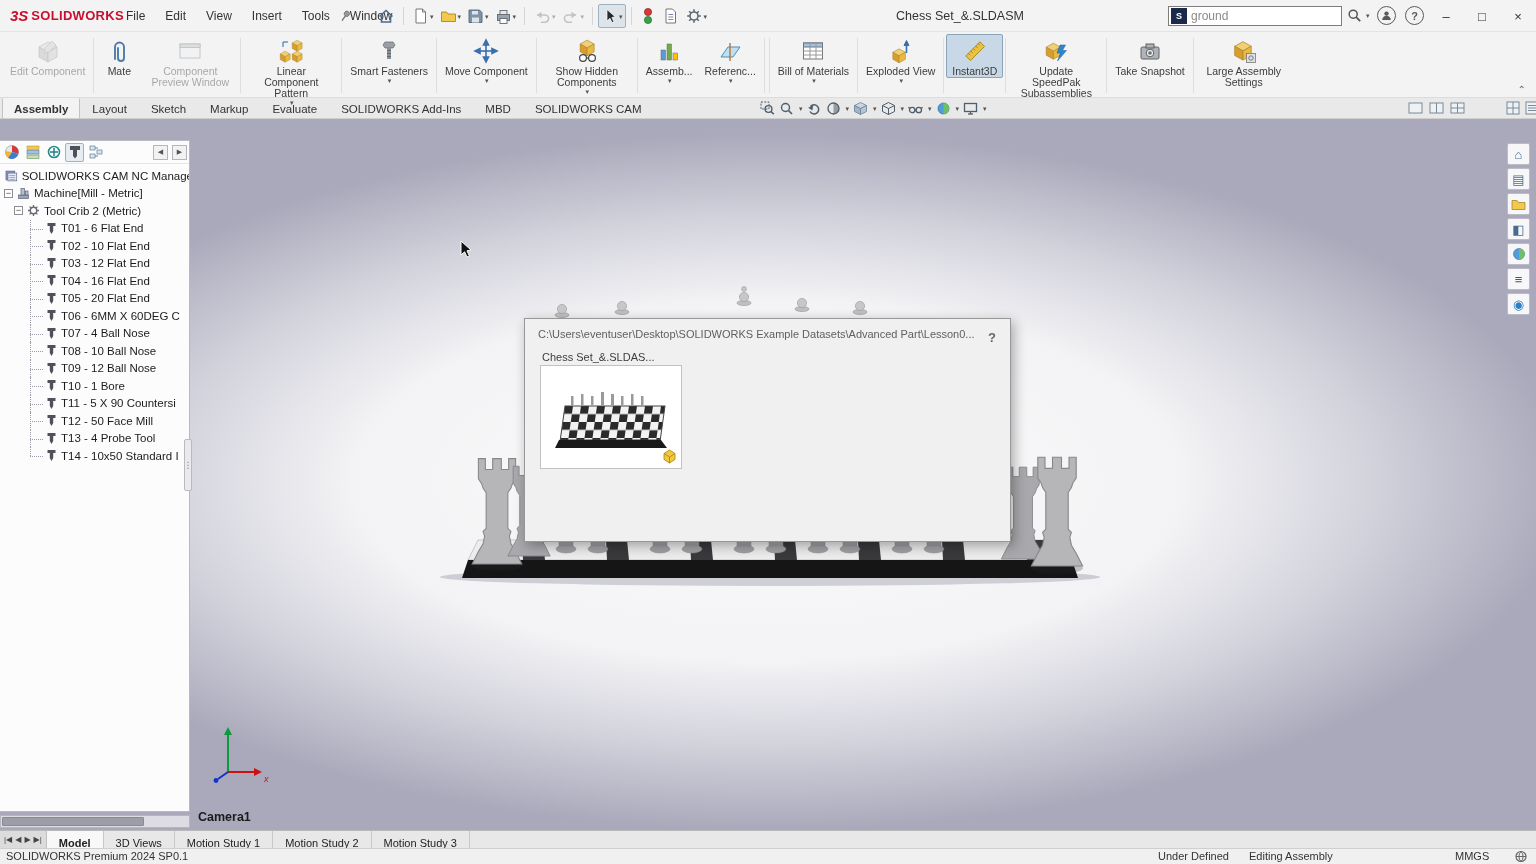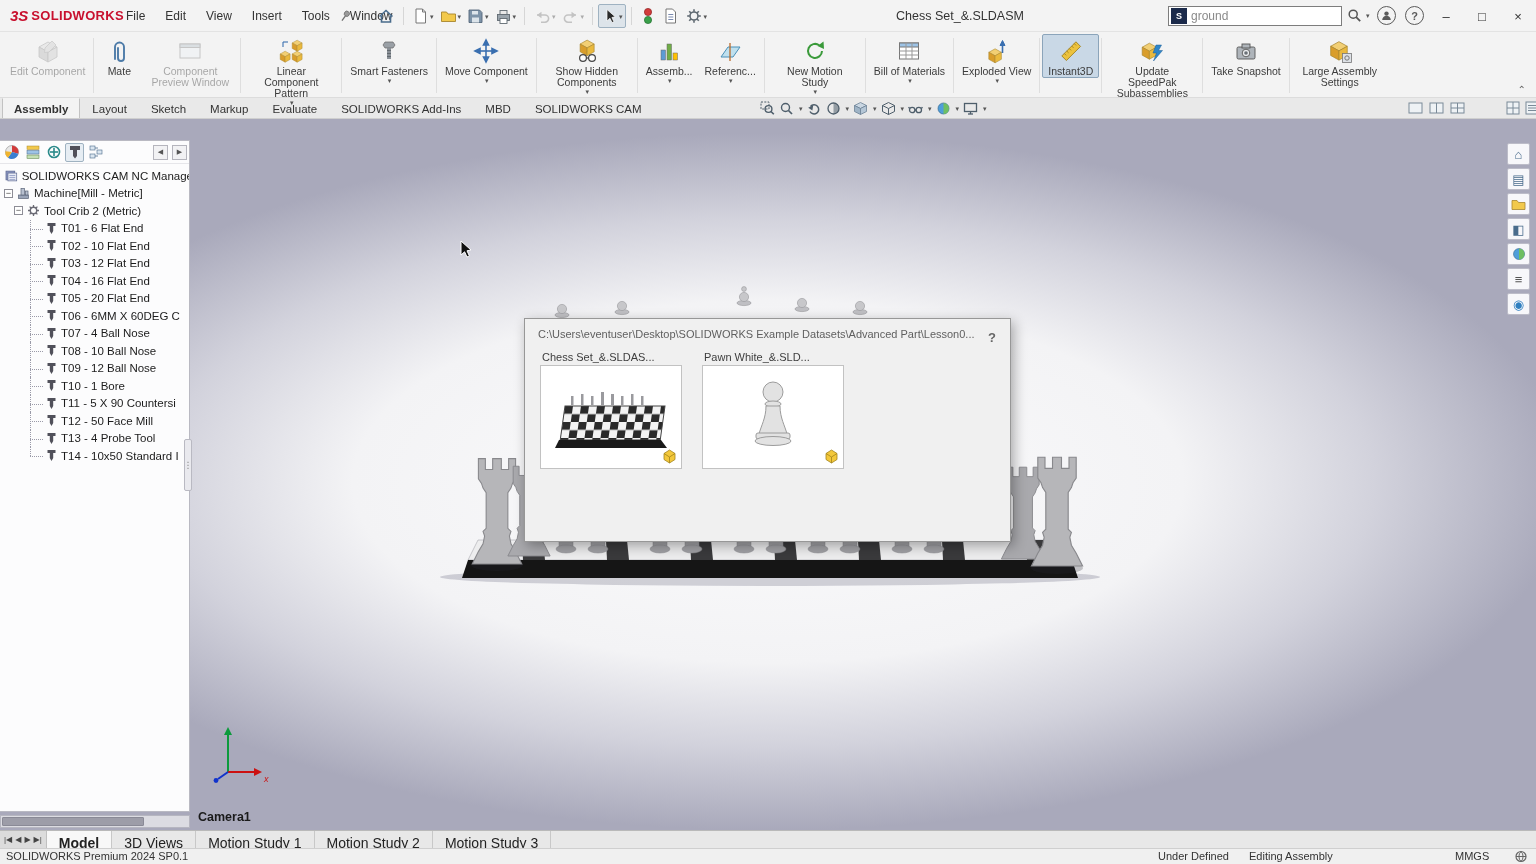--- a/index.html
+++ b/index.html
@@ -82,21 +82,21 @@
   .dlg-cards{display:flex;gap:16px;padding:8px 13px 0;}
   .card{width:146px;padding:1px;border:1px solid transparent;}
   .card.selected{background:#dcdfe3;border-color:#9aa4ae;}
   .card .cname{font-size:11px;color:#3d3d3d;height:15px;line-height:15px;overflow:hidden;white-space:nowrap;padding:0 2px;}
   .card .thumb{height:104px;border:1px solid #c2c2c2;background:#fff;position:relative;}
   .part-badge{position:absolute;right:3px;bottom:3px;}
   
   .bottombar{position:absolute;left:0;top:830px;width:100%;height:18px;background:#e8e8e8;border-top:1px solid #b9b9b9;display:flex;align-items:stretch;z-index:20;}
   .bnav{display:flex;align-items:center;padding:0 4px;gap:3px;background:#dcdcdc;border-right:1px solid #c0c0c0;}
   .bnav span{font-size:8px;color:#444;}
-  .btab{display:flex;align-items:center;padding:12px 12px;font-size:14px;color:#222;border-right:1px solid #c8c8c8;white-space:nowrap;}
+  .btab{display:flex;align-items:center;padding:12px 12px;font-size:11px;color:#222;border-right:1px solid #c8c8c8;white-space:nowrap;}
   .btab.active{background:#f8f8f8;font-weight:700;}
   .statusbar{position:absolute;left:0;top:848px;width:100%;height:16px;background:#f0f0f0;border-top:1px solid #cfcfcf;font-size:11px;color:#333;z-index:20;}
   .sb-left{position:absolute;left:6px;top:1px;}
   .sb-underdefined{position:absolute;left:1158px;top:1px;}
   .sb-mode{position:absolute;left:1249px;top:1px;}
   .sb-units{position:absolute;left:1455px;top:1px;}
   .sb-icon{position:absolute;left:1514px;top:1px;}
   
   .cursor{position:absolute;left:458px;top:240px;z-index:50;pointer-events:none;}
 </style>
@@ -356,28 +356,20 @@
   </div>
   <div class="rbtn">
     <svg width="26" height="26" viewBox="0 0 26 26">
         <polygon points="4,19 11,9 23,9 16,19" fill="#bfe0ee" stroke="#4a90b8" stroke-width="1"></polygon>
         <line x1="13" y1="23" x2="13" y2="5" stroke="#b86a2a" stroke-width="1.3"></line>
       </svg>
     <span class="lbl">Referenc...</span>
     <span class="caret">▾</span>
   </div>
   <span class="rsep"></span>
-  <div class="rbtn">
-    <svg width="26" height="26" viewBox="0 0 26 26">
-        <path d="M20,13 a7,7 0 1 1 -2.8,-5.7" fill="none" stroke="#3a9a3a" stroke-width="2"></path>
-        <polygon points="21.5,3.5 22,11 15.5,8" fill="#3a9a3a"></polygon>
-      </svg>
-    <span class="lbl">New Motion Study</span>
-    <span class="caret">▾</span>
-  </div>
   <span class="rsep"></span>
   <div class="rbtn">
     <svg width="26" height="26" viewBox="0 0 26 26">
         <rect x="3.5" y="5" width="19" height="16" fill="#fff" stroke="#777"></rect>
         <rect x="3.5" y="5" width="19" height="4" fill="#9dc3e6" stroke="#777"></rect>
         <line x1="3.5" y1="13" x2="22.5" y2="13" stroke="#999"></line>
         <line x1="3.5" y1="17" x2="22.5" y2="17" stroke="#999"></line>
         <line x1="10" y1="5" x2="10" y2="21" stroke="#999"></line>
         <line x1="16" y1="5" x2="16" y2="21" stroke="#999"></line>
       </svg>
@@ -865,39 +857,20 @@
             </g>
           <polygon points="18,74 120,74 126,82 14,82" fill="#1a1a1a"></polygon>
         </svg>
         <span class="part-badge">
             <svg width="17" height="17" viewBox="0 0 17 17">
               <use href="#partbadge"></use>
             </svg>
           </span>
       </div>
     </div>
-    <div class="card">
-      <div class="cname">Pawn White_&amp;.SLD...</div>
-      <div class="thumb">
-        <svg width="144" height="102" viewBox="0 0 144 102">
-          <g fill="#e2e2e2" stroke="#9c9c9c" stroke-width="1">
-            <circle cx="70" cy="26" r="10"></circle>
-            <ellipse cx="70" cy="38" rx="8" ry="3"></ellipse>
-            <path d="M63,40 C63,52 58,60 56,68 L84,68 C82,60 77,52 77,40 Z"></path>
-            <rect x="53" y="67" width="34" height="6" rx="2"></rect>
-            <ellipse cx="70" cy="75" rx="18" ry="4.5"></ellipse>
-          </g>
-        </svg>
-        <span class="part-badge">
-            <svg width="17" height="17" viewBox="0 0 17 17">
-              <use href="#partbadge"></use>
-            </svg>
-          </span>
-      </div>
-    </div>
   </div>
 </div>
 
 <svg class="cursor" width="16" height="20" viewBox="0 0 16 20">
     <path d="M3,1 L3,15 L6.6,11.8 L9,17 L11.4,15.9 L9,10.8 L13,10 Z" fill="#111" stroke="#fff" stroke-width="1"></path>
   </svg>
 
 <div class="bottombar">
   <div class="bnav">
     <span>|◀</span>

